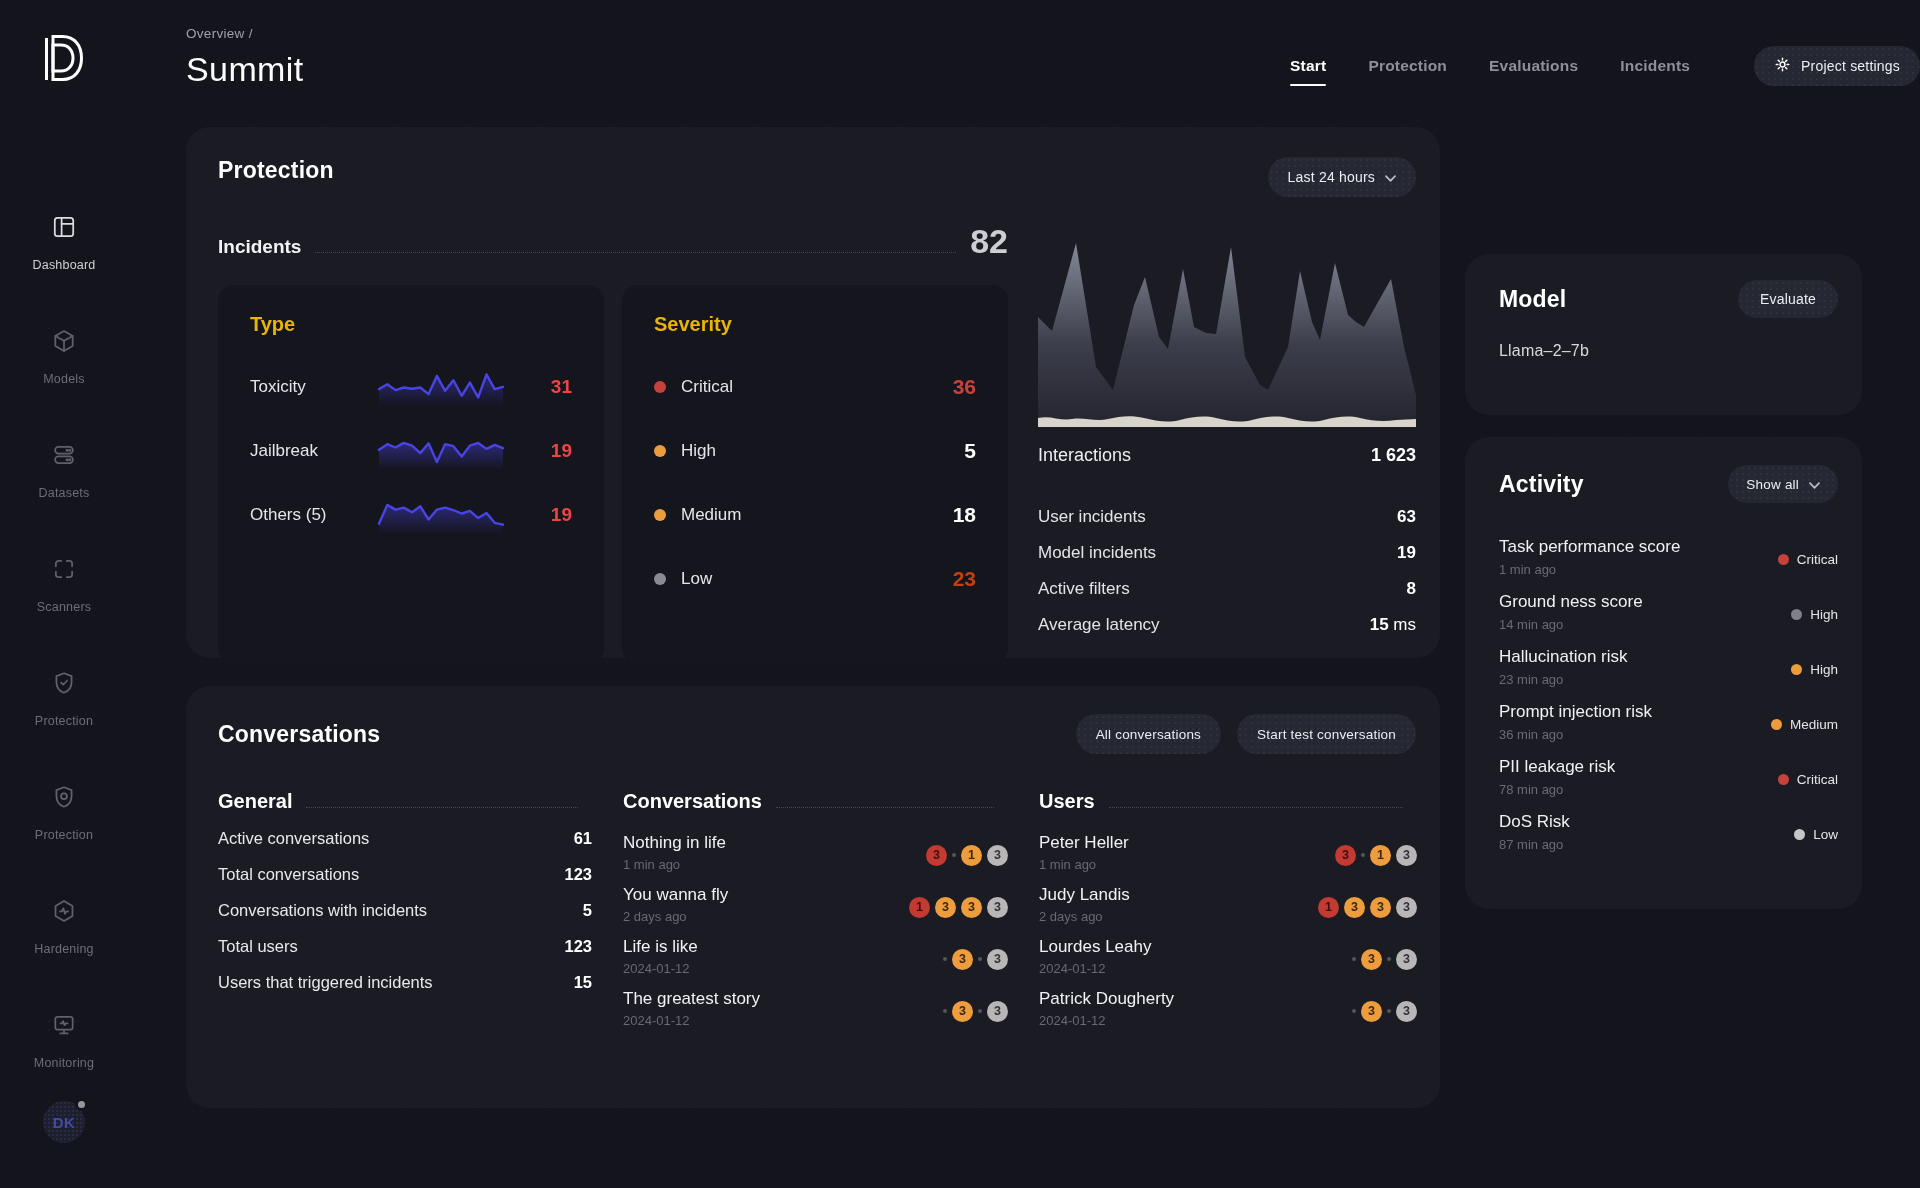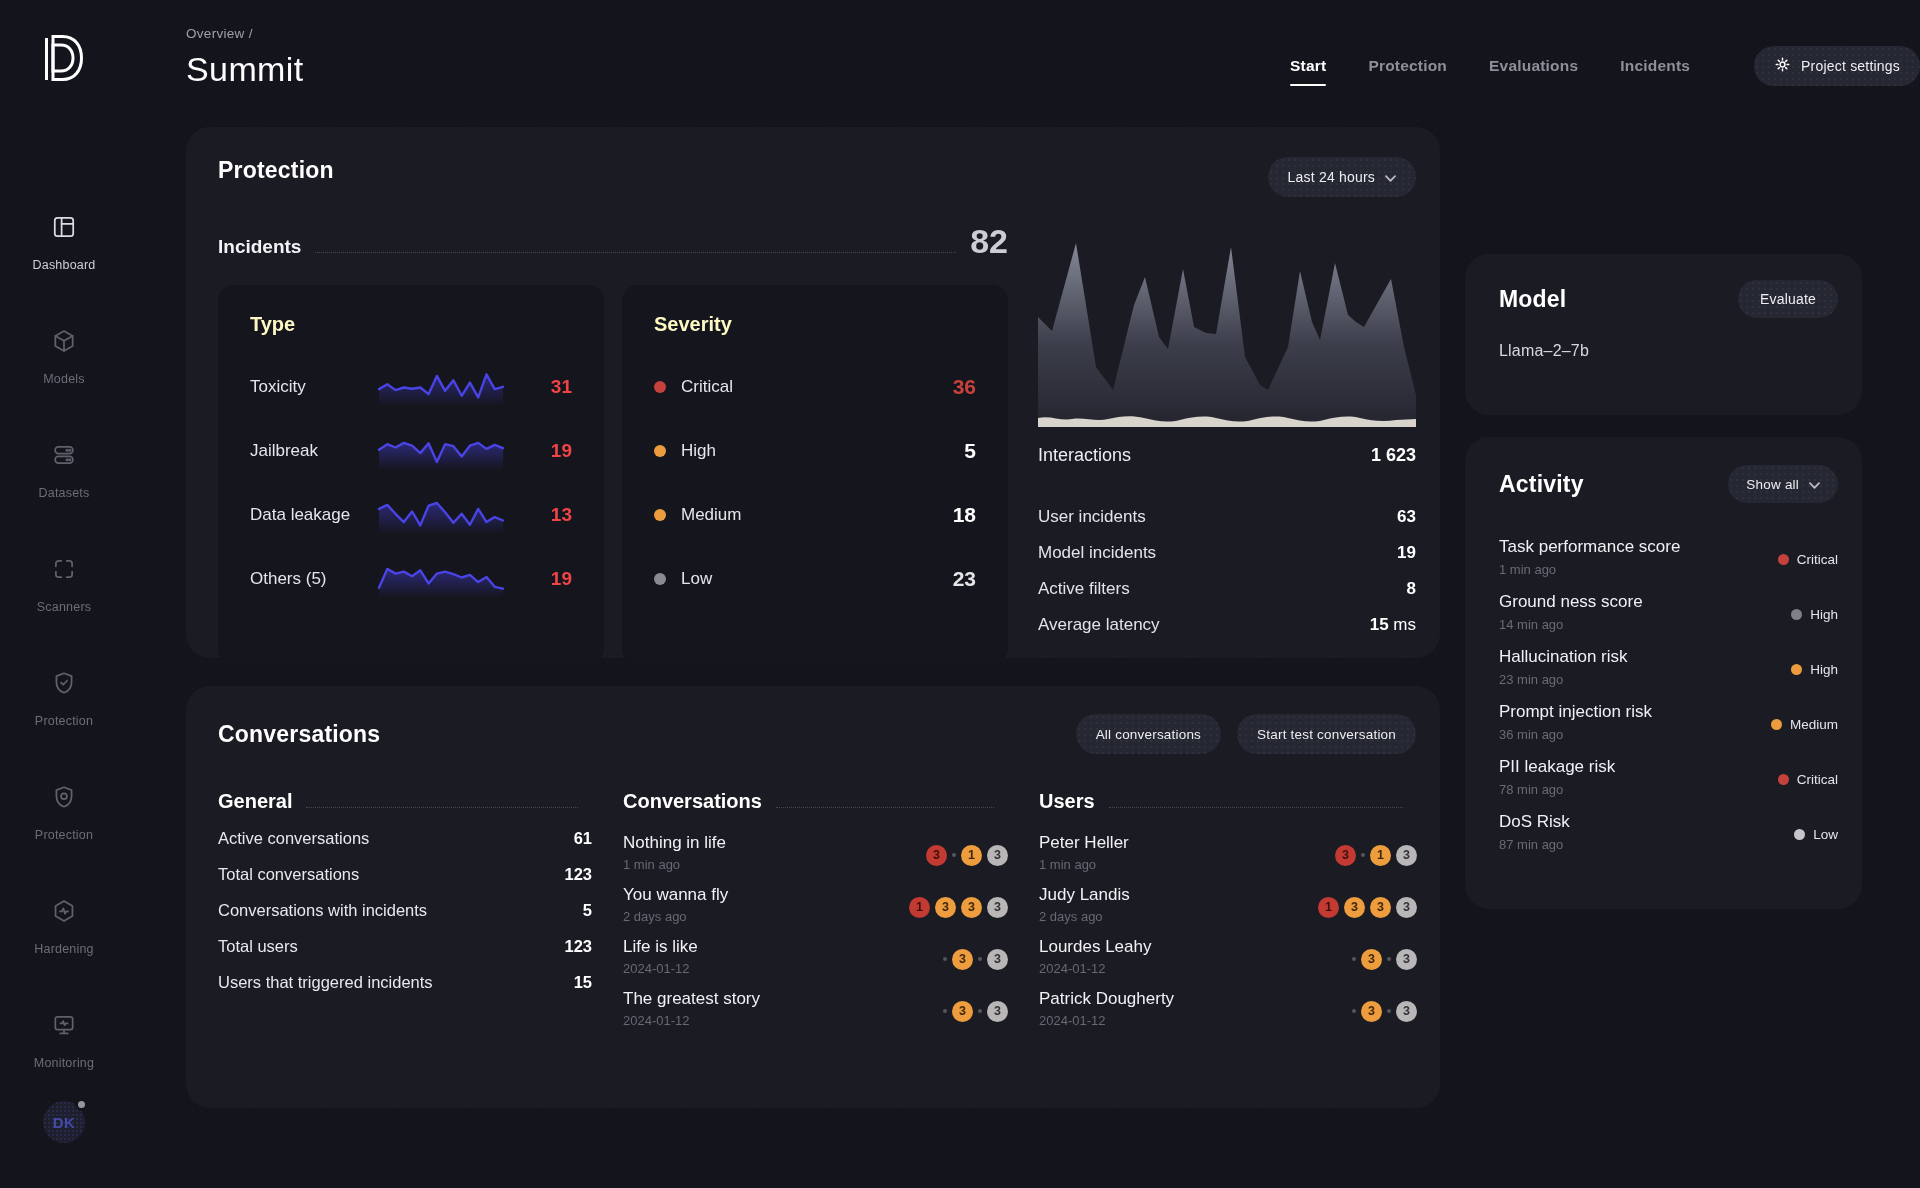--- a/index.html
+++ b/index.html
@@ -56,21 +56,21 @@
   
   .protection { height:531px; padding:30px 24px 21px 32px; display:flex; gap:30px; }
   .prot-left { width:790px; flex:none; }
   .card-title { font-size:23px; font-weight:700; color:#fff; letter-spacing:.2px; }
   .incidents-row { display:flex; align-items:baseline; margin-top:38px; }
   .incidents-label { font-size:19px; font-weight:600; color:#f2f3f5; }
   .leader { flex:1; border-bottom:1px dotted #45464f; margin:0 14px 5px; }
   .incidents-total { font-size:34px; font-weight:700; color:#cdced3;text-align:right; }
   .mini-cards { display:flex; gap:18px; margin-top:24px; }
   .mini { width:386px; height:379px; background:#14151d; border-radius:16px; padding:28px 32px; }
-  .mini-title { font-size:20px; font-weight:700; color:#fef9c3; }
+  .mini-title { font-size:20px; font-weight:700; color:#eab308; }
   .mini-rows { margin-top:30px; display:flex; flex-direction:column; gap:23px; }
   .trow { display:flex; align-items:center; height:41px; }
   .trow-label { width:126px; font-size:17px; color:#e5e6ea; }
   .spark { flex:1; height:41px; }
   .spark svg { display:block; }
   .trow-val { width:48px; text-align:right; font-size:19px; font-weight:700; color:#ef4444; }
   .srow { display:flex; align-items:center; height:41px; }
   .sev-dot { width:12px; height:12px; border-radius:50%; flex:none; }
   .srow-label { margin-left:15px; font-size:17px; color:#e5e6ea; flex:1; }
   .srow-val { font-size:21px; font-weight:700; color:#fff; }
@@ -312,30 +312,20 @@
     <span class="trow-label">Jailbreak</span>
     <span class="spark">
                         <svg width="130" height="41" viewBox="0 0 130 41">
                           <polygon points="3,39 3.0,19.8 11.3,14.2 19.5,17.5 27.8,12.9 36.1,15.6 44.3,23.1 52.6,13.3 60.9,32.1 69.1,14.2 77.4,16.2 85.7,26.5 93.9,15.6 102.2,12.9 110.5,18.9 118.7,14.9 127.0,18.2 127,39" fill="url(#sparkfill)"></polygon>
                           <polyline points="3.0,19.8 11.3,14.2 19.5,17.5 27.8,12.9 36.1,15.6 44.3,23.1 52.6,13.3 60.9,32.1 69.1,14.2 77.4,16.2 85.7,26.5 93.9,15.6 102.2,12.9 110.5,18.9 118.7,14.9 127.0,18.2" fill="none" stroke="#4a43e6" stroke-width="2.4" stroke-linejoin="round" stroke-linecap="round"></polyline>
                         </svg>
                       </span>
     <span class="trow-val">19</span>
   </div>
                     <div class="trow">
-    <span class="trow-label">Data leakage</span>
-    <span class="spark">
-                        <svg width="130" height="41" viewBox="0 0 130 41">
-                          <polygon points="3,39 3.0,14.9 11.3,10.9 19.5,19.8 27.8,28.1 36.1,17.5 44.3,31.4 52.6,11.6 60.9,9.0 69.1,18.2 77.4,28.8 85.7,19.8 93.9,30.7 102.2,14.9 110.5,28.1 118.7,23.1 127.0,26.5 127,39" fill="url(#sparkfill)"></polygon>
-                          <polyline points="3.0,14.9 11.3,10.9 19.5,19.8 27.8,28.1 36.1,17.5 44.3,31.4 52.6,11.6 60.9,9.0 69.1,18.2 77.4,28.8 85.7,19.8 93.9,30.7 102.2,14.9 110.5,28.1 118.7,23.1 127.0,26.5" fill="none" stroke="#4a43e6" stroke-width="2.4" stroke-linejoin="round" stroke-linecap="round"></polyline>
-                        </svg>
-                      </span>
-    <span class="trow-val">13</span>
-  </div>
-                    <div class="trow">
     <span class="trow-label">Others (5)</span>
     <span class="spark">
                         <svg width="130" height="41" viewBox="0 0 130 41">
                           <polygon points="3,39 3.0,29.8 11.3,10.9 19.5,15.6 27.8,13.6 36.1,18.2 44.3,12.3 52.6,25.5 60.9,15.6 69.1,13.6 77.4,16.2 85.7,19.5 93.9,16.9 102.2,24.1 110.5,18.9 118.7,28.8 127.0,30.7 127,39" fill="url(#sparkfill)"></polygon>
                           <polyline points="3.0,29.8 11.3,10.9 19.5,15.6 27.8,13.6 36.1,18.2 44.3,12.3 52.6,25.5 60.9,15.6 69.1,13.6 77.4,16.2 85.7,19.5 93.9,16.9 102.2,24.1 110.5,18.9 118.7,28.8 127.0,30.7" fill="none" stroke="#4a43e6" stroke-width="2.4" stroke-linejoin="round" stroke-linecap="round"></polyline>
                         </svg>
                       </span>
     <span class="trow-val">19</span>
   </div>
                   </div>
@@ -354,21 +344,21 @@
     <span class="srow-val" style="color: rgb(255, 255, 255);">5</span>
   </div>
                     <div class="srow">
     <span class="sev-dot" style="background-color: rgb(236, 156, 61);"></span>
     <span class="srow-label">Medium</span>
     <span class="srow-val" style="color: rgb(255, 255, 255);">18</span>
   </div>
                     <div class="srow">
     <span class="sev-dot" style="background-color: rgb(138, 139, 146);"></span>
     <span class="srow-label">Low</span>
-    <span class="srow-val" style="color: #e5e5e5;">23</span>
+    <span class="srow-val" style="color: #c2410c;">23</span>
   </div>
                   </div>
               </div>
             </div>
           </div>
           <div class="prot-right">
             <div class="filter-wrap">
               <button class="pill">
                 <span>Last 24 hours</span>
                 <span>

